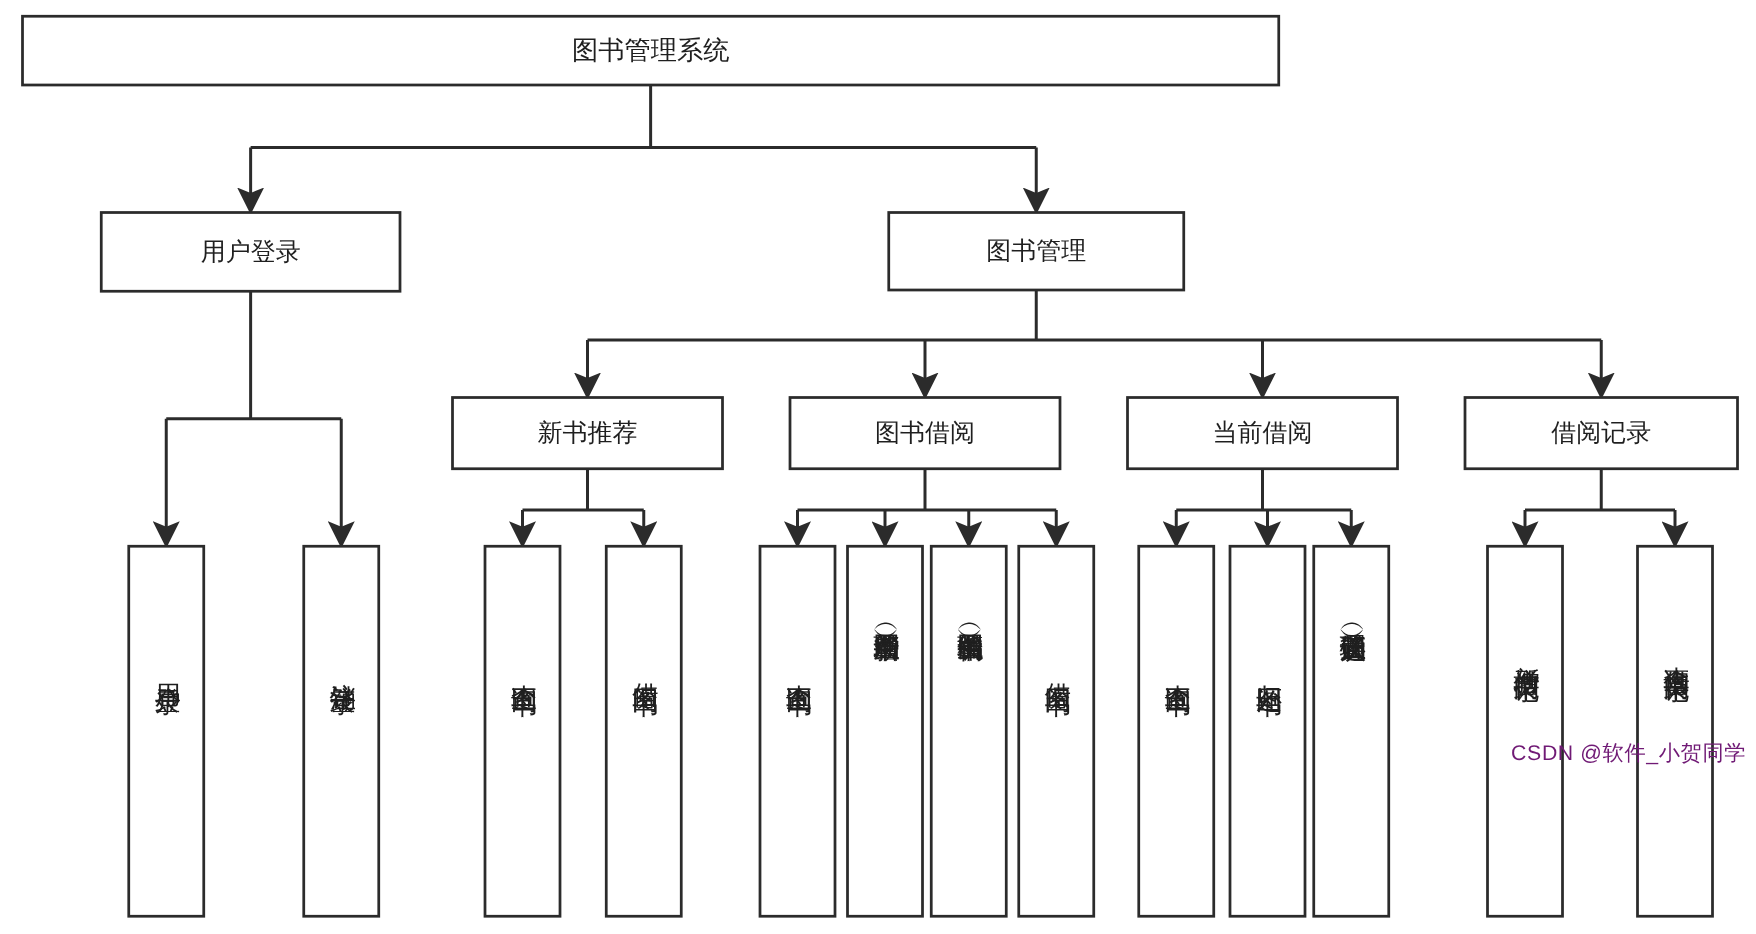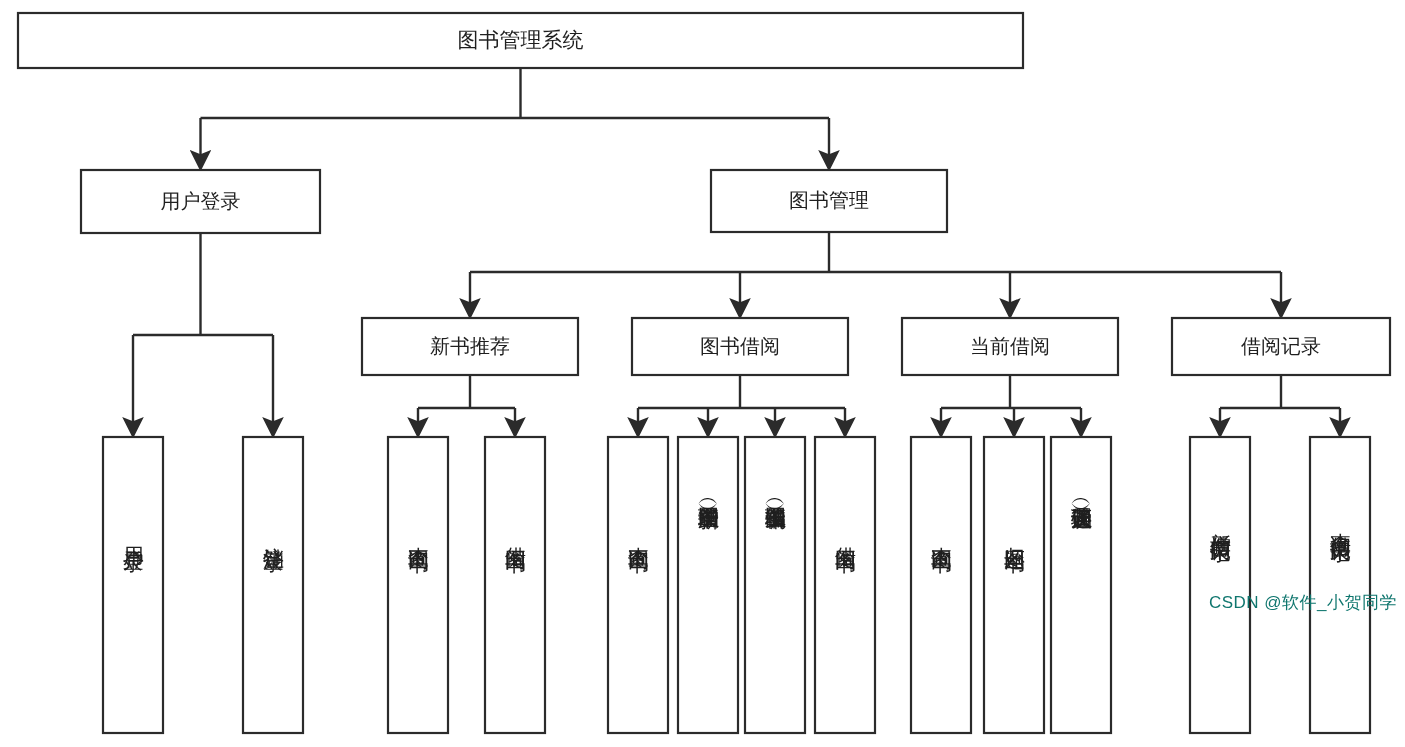--- a/index.html
+++ b/index.html
@@ -68,21 +68,21 @@
     letter-spacing: 2px;
     color: #1f1f1f;
     white-space: nowrap;
   }
   #watermark {
     position: absolute;
     right: 8px;
     bottom: 6px;
     font-family: "Liberation Sans", "DejaVu Sans", sans-serif;
     font-size: 17px;
-    color: #0f766e;
+    color: #701a75;
     letter-spacing: 0.5px;
     user-select: none;
   }
 </style>
 </head>
 <body>
 
 <div id="diagram-root">
 
   <svg id="flow" viewBox="0 0 1405 747">

